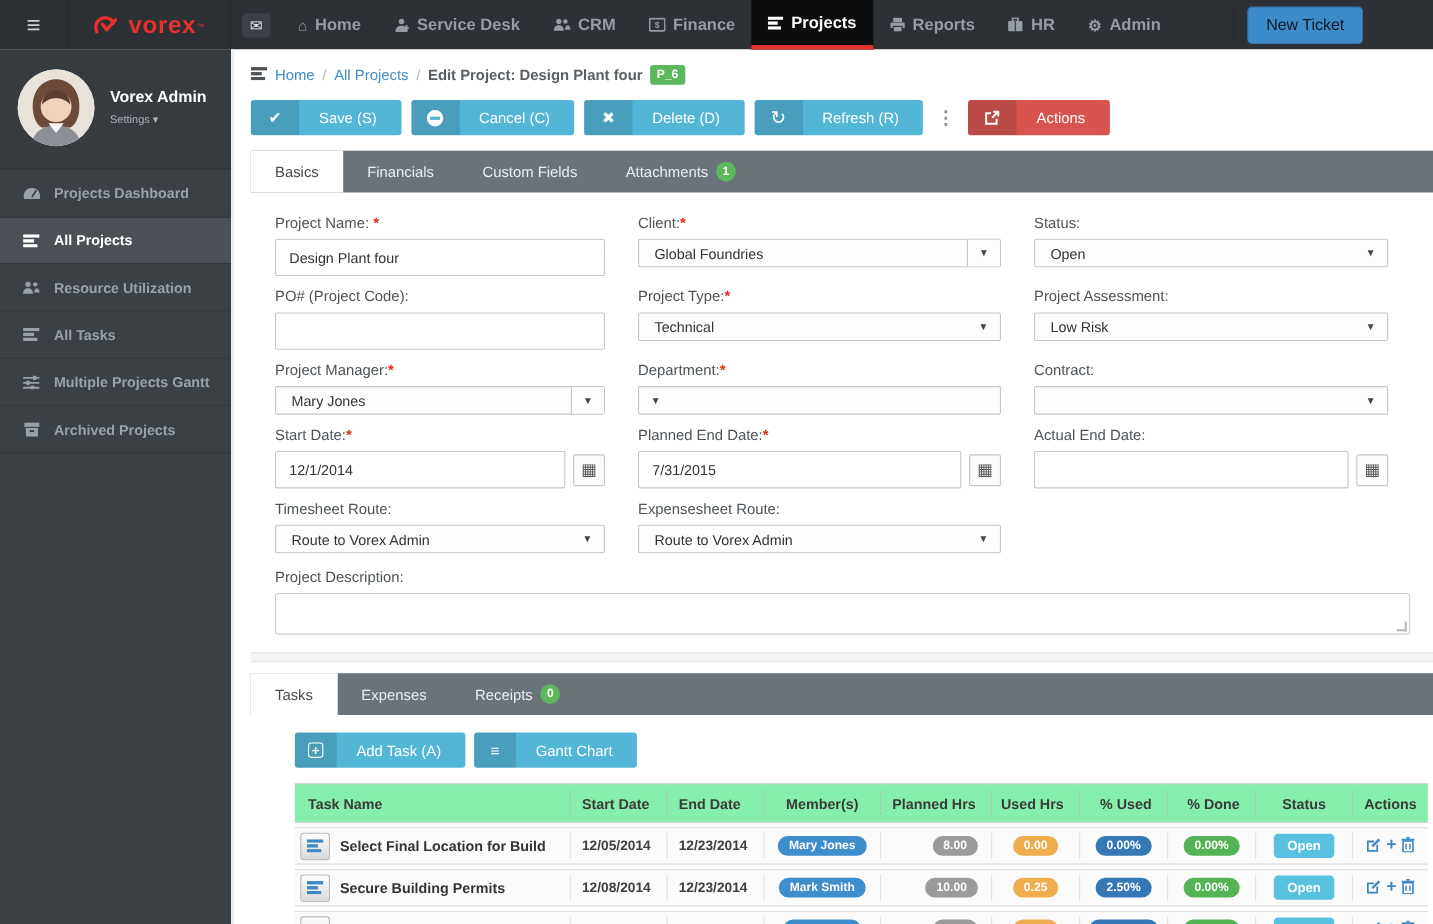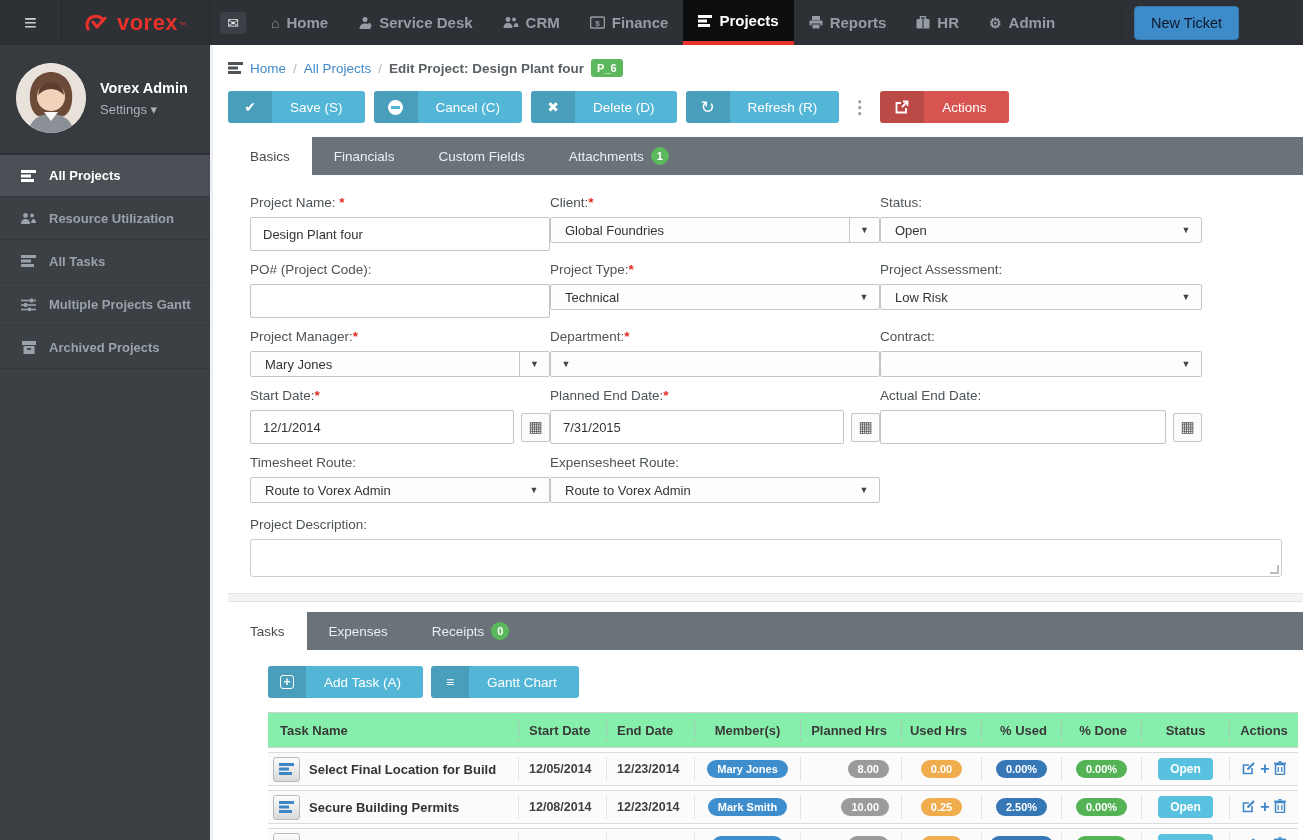--- a/index.html
+++ b/index.html
@@ -25,21 +25,21 @@
   .new-ticket { align-self:center; margin:0 64px 0 12px; background:#3d8cc9; color:#0f172a;
     border:1px solid #3579b0; border-radius:4px; font-size:14.5px; padding:8px 16px; cursor:pointer; }
   .nav-sep { width:1px; background:#24272b; margin:6px 0; }
 
   
   .sidebar { position:absolute; left:0; top:45px; width:210px; height:795px; background:#3b4045; }
   .user-panel { padding:18px 14px 20px 16px; display:flex; align-items:center; gap:14px;
     background:#363b40; border-bottom:1px solid #2e3237; }
   .avatar { width:70px; height:70px; border-radius:50%; overflow:hidden; background:#dfe3e6; flex:none; }
   .user-name { color:#fff; font-weight:bold; font-size:14.5px; margin-bottom:6px; }
-  .user-settings { color:#aab1b7; font-size:13px; cursor:pointer; }
+  .user-settings { color:#aab1b7; font-size:10px; cursor:pointer; }
   .side-menu .s-item { display:flex; align-items:center; gap:12px; padding:0 12px 0 20px; height:43px;
     color:#9aa1a8; font-size:13px; font-weight:bold; border-bottom:1px solid #34393e; cursor:pointer; }
   .side-menu .s-item.active { background:#4a5055; color:#fff; border-top:1px solid #2e3237; }
   .s-ico { width:17px; display:flex; justify-content:center; }
 
   
   .main { margin-left:210px; height:795px; background:#fff; border-left:3px solid #eef0f1; overflow:hidden; }
   .container { padding-left:15px; }
 
   .crumb-row { padding:14px 0 8px 0; display:flex; align-items:center; gap:7px; font-size:13.5px; }
@@ -65,21 +65,21 @@
 
   .tabbar { display:flex; background:#6a737a; height:38px; align-items:stretch; }
   .tab { display:flex; align-items:center; gap:7px; padding:0 22px; color:#eceeef;
     font-size:13.5px; cursor:pointer; }
   .tab.active { background:#fff; color:#4a4a4a; }
   .badge-circ { background:#5cb85c; color:#fff; border-radius:50%; width:18px; height:18px;
     display:flex; align-items:center; justify-content:center; font-size:11px; font-weight:bold; }
 
   
   .form-panel { padding:20px 0 2px 22px; }
-  .fgrid { display:grid; grid-template-columns:300px 330px 322px; }
+  .fgrid { display:grid; grid-template-columns:300px 330px 322px; column-gap:30px; }
   .fgroup { margin-bottom:11px; }
   .flabel { display:block; color:#4d5357; font-size:13.5px; margin-bottom:7px; }
   .req { color:#e02b20; font-weight:bold; }
   .text-input { height:31px; border:1px solid #c5c5c5; border-radius:2px; background:#fff;
     display:flex; align-items:center; padding:16px 12px; font-size:13px; color:#333; }
   .combo, .select { height:26px; border:1px solid #c5c5c5; border-radius:2px; background:#fdfdfd;
     display:flex; align-items:center; cursor:pointer; }
   .combo .val, .select .val { flex:1; padding:0 14px; font-size:13px; color:#333; }
   .combo-btn { width:30px; align-self:stretch; border-left:1px solid #c5c5c5; display:flex;
     align-items:center; justify-content:center; font-size:9px; color:#444; background:#fdfdfd; }
@@ -240,20 +240,29 @@
     </div>
     <div>
       <div class="user-name">Vorex Admin</div>
       <div class="user-settings">
         <span>Settings</span>
         <span> ▾</span>
       </div>
     </div>
   </div>
   <div class="side-menu">
+    <div class="s-item">
+      <span class="s-ico">
+        <svg width="16" height="14" viewBox="0 0 16 14">
+            <path d="M1 13 A7.5 7.5 0 1 1 15 13 Z" fill="#9aa1a8"></path>
+            <line x1="8" y1="11" x2="12" y2="5" stroke="#3b4045" stroke-width="1.6"></line>
+          </svg>
+      </span>
+      <span>Projects Dashboard</span>
+    </div>
     <div class="s-item active">
       <span class="s-ico">
         <svg width="15" height="12" viewBox="0 0 15 12">
             <rect x="0" y="0" width="15" height="3" fill="#fff"></rect>
             <rect x="0" y="4.5" width="10" height="3" fill="#fff"></rect>
             <rect x="0" y="9" width="13" height="3" fill="#fff"></rect>
           </svg>
       </span>
       <span>All Projects</span>
     </div>

